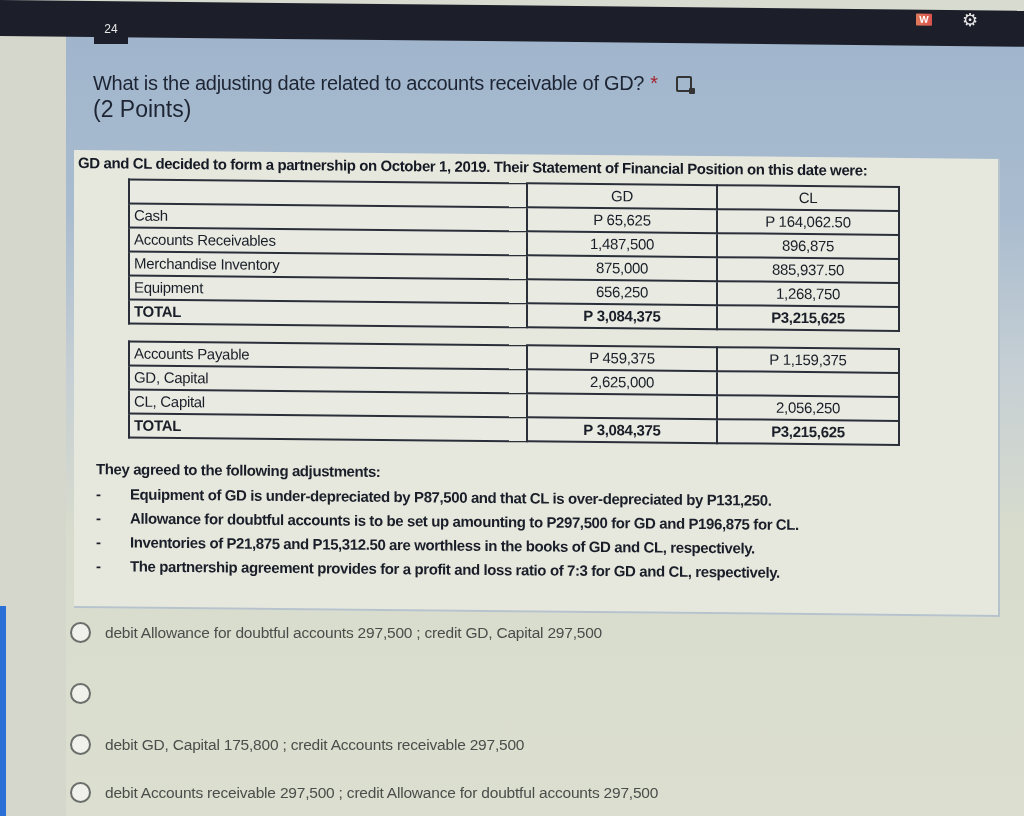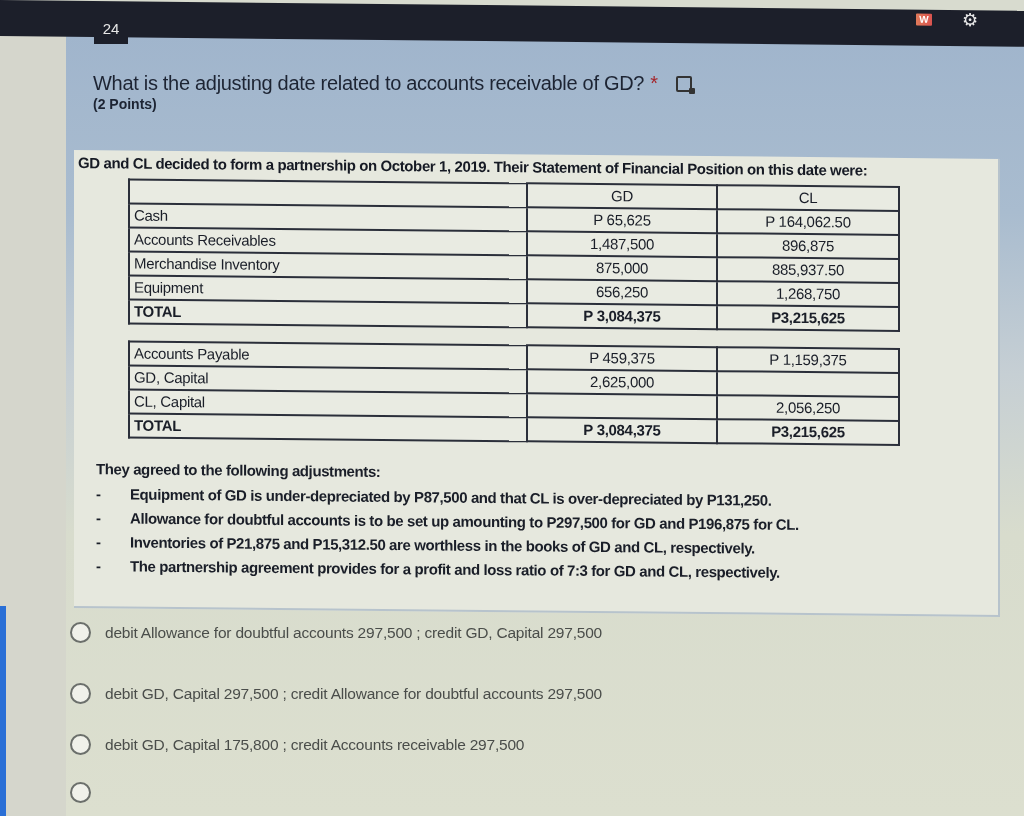--- a/index.html
+++ b/index.html
@@ -31,37 +31,37 @@
     }
     .left-strip .edge {
       position: absolute; left: 0; top: 600px; width: 6px; height: 216px; background: #2a6fd6;
     }
     .question-card {
       position: absolute; left: 66px; top: 12px; width: 958px; height: 804px;
       background: linear-gradient(180deg, #9fb4cc 0%, #a9bccf 25%, #c6cfd4 45%, #d8dccd 65%, #dcdfcf 100%);
     }
     .qnum {
       position: absolute; left: 94px; top: 14px; width: 34px; height: 30px;
-      background: #1c1f2a; color: #e6e6e6; font-size: 15px; text-align: center; line-height: 30px;
+      background: #1c1f2a; color: #e6e6e6; font-size: 12px; text-align: center; line-height: 30px;
     }
     .question-title {
       position: absolute; left: 93px; top: 72px; width: 700px;
       font-size: 20px; color: #1d2433; letter-spacing: -0.3px;
     }
     .question-title .req { color: #a4262c; margin-left: 6px; }
     .question-title .immersive-icon {
       display: inline-block; width: 16px; height: 16px; border: 2px solid #333;
       border-radius: 2px; margin-left: 18px; vertical-align: -2px; position: relative;
     }
     .question-title .immersive-icon::after {
       content: ""; position: absolute; right: -5px; bottom: -4px; width: 6px; height: 6px;
       background: #333; border-radius: 1px;
     }
     .points {
-      position: absolute; left: 93px; top: 96px; font-size: 14px; color: #1d2433; font-weight: bold;
+      position: absolute; left: 93px; top: 96px; font-size: 23px; color: #1d2433;
     }
     .image-panel {
       position: absolute; left: 74px; top: 150px; width: 926px; height: 458px;
       background: #e6e8de; border-right: 2px solid #b7c3cc; border-bottom: 2px solid #b7c3cc;
       transform: skewY(0.55deg); transform-origin: left top;
     }
     .intro {
       position: absolute; left: 4px; top: 4px; font-size: 15px; font-weight: bold; color: #161a24;
       letter-spacing: -0.4px; white-space: nowrap;
     }
@@ -194,22 +194,22 @@
   </ul>
 </div>
 
 <div class="options">
   <label class="option" style="top:0px;">
     <span class="radio"></span>
     <span class="option-label">debit Allowance for doubtful accounts 297,500 ; credit GD, Capital 297,500</span>
   </label>
   <label class="option" style="top:61px;">
     <span class="radio"></span>
-    <span class="option-label">debit GD, Capital 297,500 ; credit Allowance for doubtful accounts 297,500</span>
   </label>
   <label class="option" style="top:112px;">
     <span class="radio"></span>
     <span class="option-label">debit GD, Capital 175,800 ; credit Accounts receivable 297,500</span>
   </label>
   <label class="option" style="top:160px;">
     <span class="radio"></span>
+    <span class="option-label">debit Accounts receivable 297,500 ; credit Allowance for doubtful accounts 297,500</span>
   </label>
 </div>
 
 </body></html>

